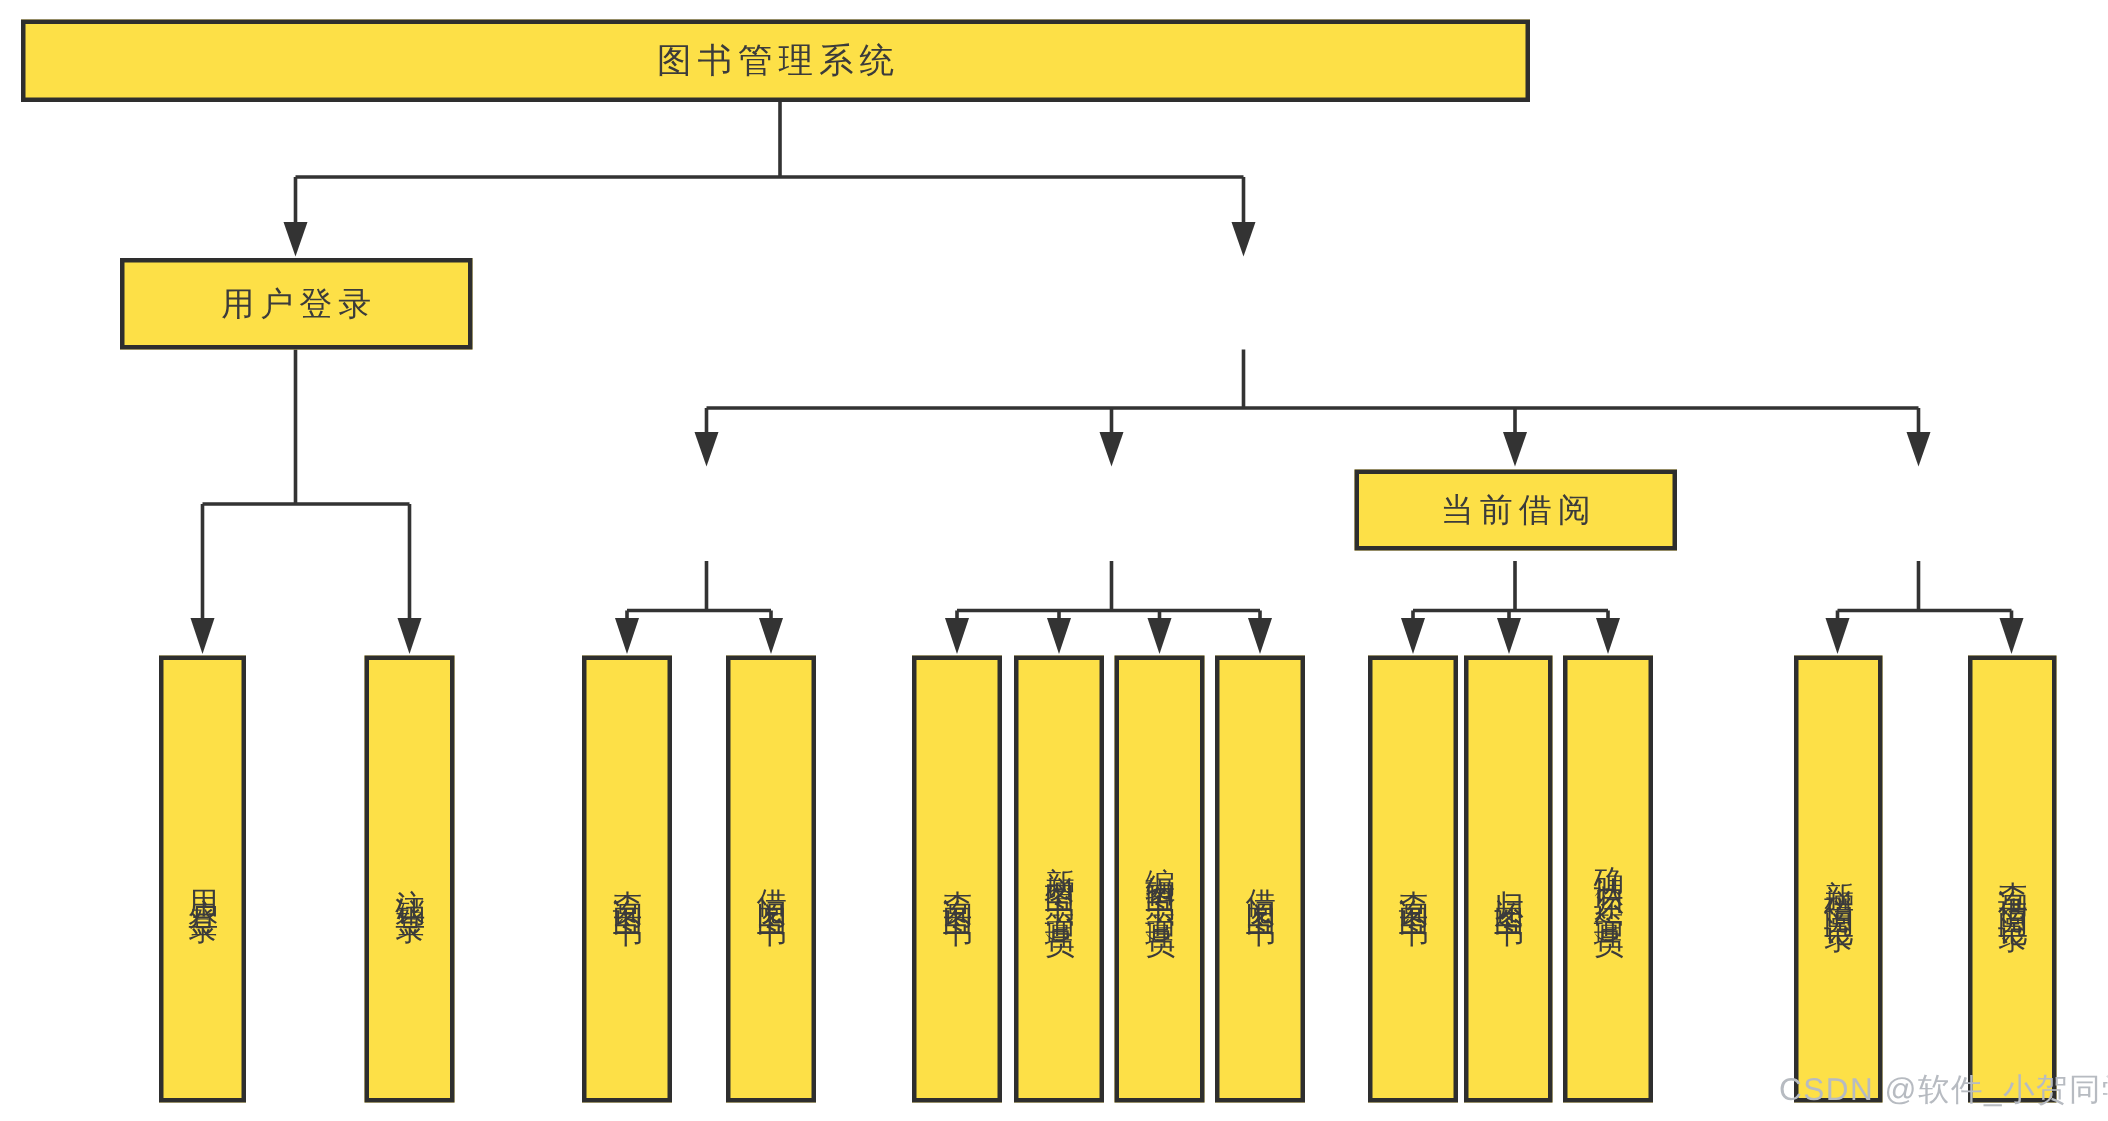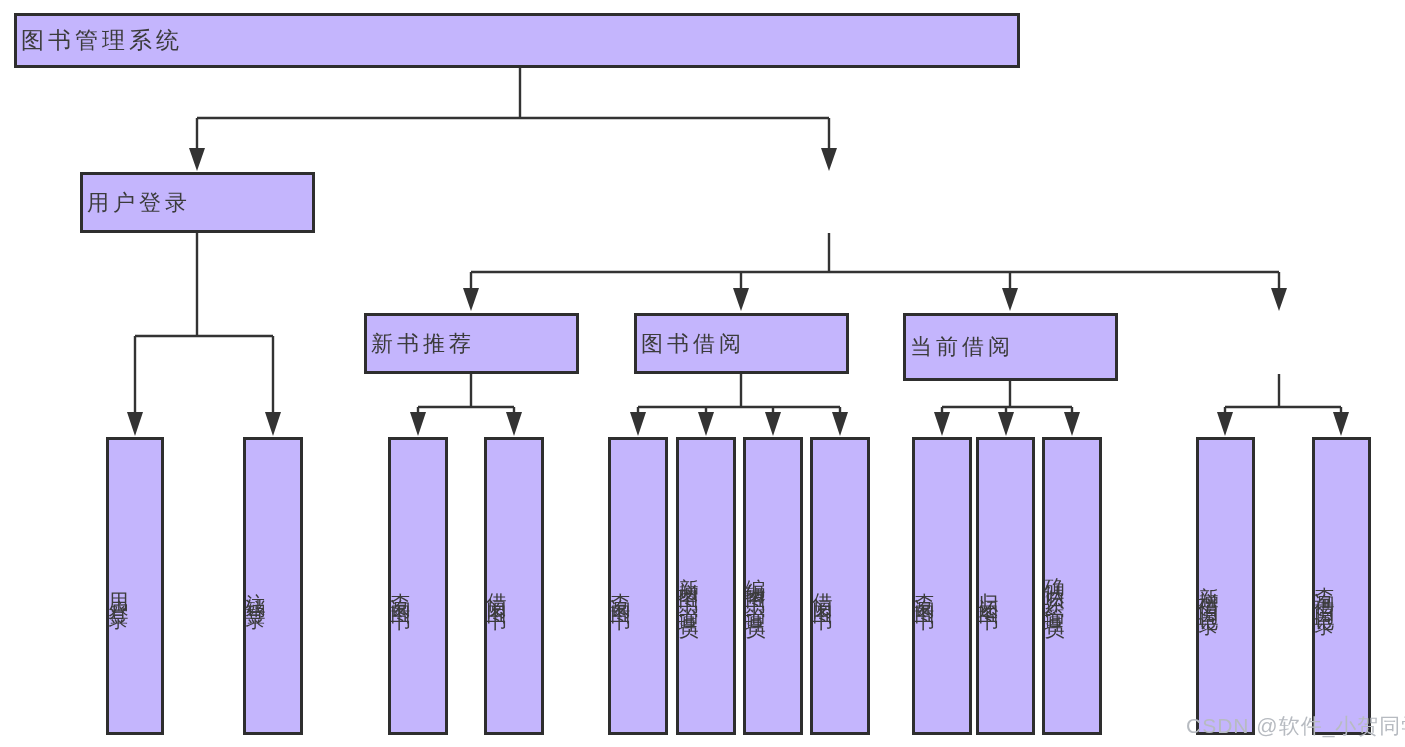--- a/index.html
+++ b/index.html
@@ -15,22 +15,22 @@
     background:var(--bg);
     font-family:"Liberation Sans","DejaVu Sans",sans-serif;
     position:relative;overflow:hidden;
   }
   .stage{position:absolute;inset:0;}
   .wires{position:absolute;left:0;top:0;width:1405px;height:747px;pointer-events:none;}
   .wires path{fill:none;stroke:var(--line);stroke-width:2.4px;}
   .wires polygon{fill:var(--line);stroke:none;}
   .box{
     position:absolute;box-sizing:border-box;
-    border:3px solid var(--border);background:#c4b5fd;
-    display:flex;align-items:center;
+    border:3px solid var(--border);background:#fde047;
+    display:flex;align-items:center;justify-content:center;
     color:var(--text);
   }
   .hbox span{
     font-size:22px;letter-spacing:4px;padding-left:4px;
     white-space:nowrap;line-height:1;
   }
   .rootbox span{font-size:23px;}
   .leaf span{
     writing-mode:vertical-rl;text-orientation:mixed;
     font-size:20px;letter-spacing:6px;padding-top:6px;
@@ -91,27 +91,21 @@
   </svg>
 
   <div class="box hbox rootbox" style="left:14px;top:13px;width:1006px;height:55px">
     <span>图书管理系统</span>
   </div>
 
   <div class="box hbox" style="left:80px;top:172px;width:235px;height:61px">
     <span>用户登录</span>
   </div>
 
-  <div class="box hbox" style="left:364px;top:313px;width:215px;height:61px">
-    <span>新书推荐</span>
-  </div>
-  <div class="box hbox" style="left:634px;top:313px;width:215px;height:61px">
-    <span>图书借阅</span>
-  </div>
-  <div class="box hbox" style="left:903px;top:313px;width:215px;height:68px">
+  <div class="box hbox" style="left:903px;top:313px;width:215px;height:54px">
     <span>当前借阅</span>
   </div>
 
   <div class="box leaf" style="left:106px;top:437px;width:58px;height:298px">
     <span>用户登录</span>
   </div>
   <div class="box leaf" style="left:243px;top:437px;width:60px;height:298px">
     <span>注销登录</span>
   </div>
 

